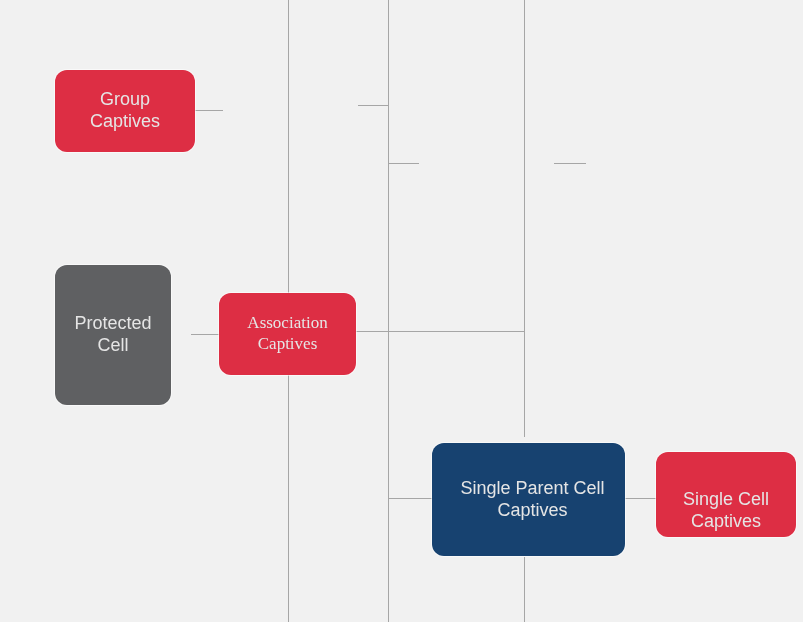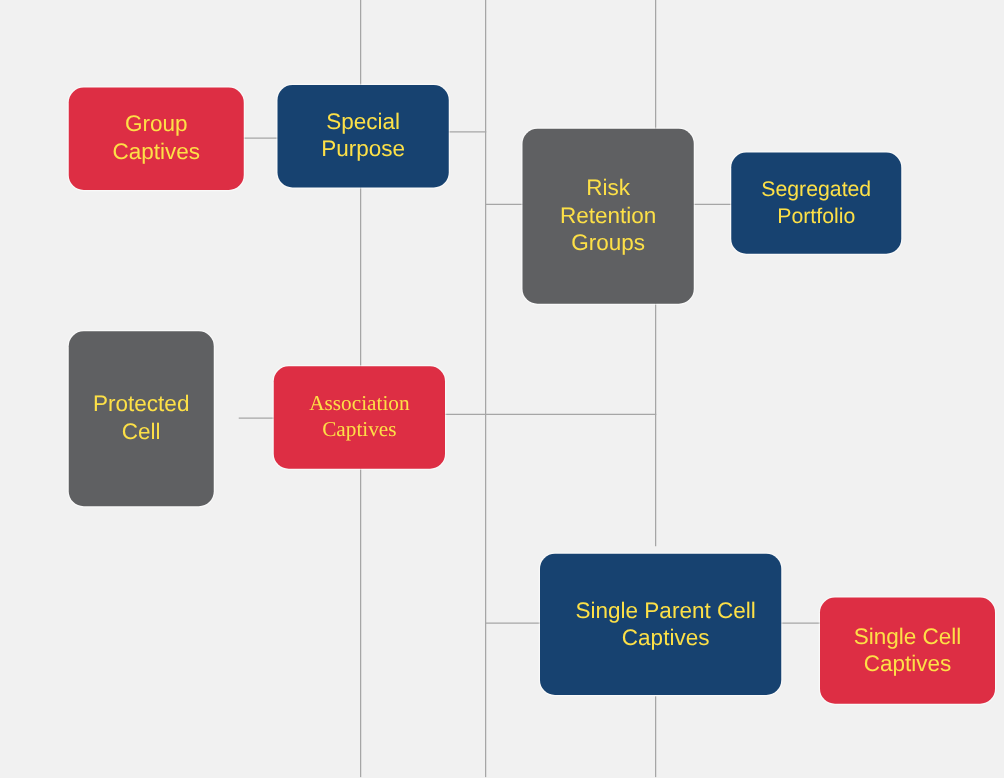--- a/index.html
+++ b/index.html
@@ -21,21 +21,21 @@
   }
   .conn.v { width: 1px; }
   .conn.h { height: 1px; }
 
   .node {
     position: absolute;
     display: flex;
     align-items: center;
     justify-content: center;
     text-align: center;
-    color: #fde047;
+    color: #e5e5e5;
     border-radius: 12px;
     box-sizing: border-box;
     line-height: 1.22;
     padding: 4px 8px;
     box-shadow: 0 0 0 1px rgba(255,255,255,0.55);
   }
   .node .lbl { display: block; white-space: pre-line; }
 
   .red  { background: #dd2e44; }
   .blue { background: #174270; }
@@ -61,49 +61,36 @@
   <div class="conn h" style="left:191px; top:334px; width:29px;"></div>
   <div class="conn h" style="left:355px; top:331px; width:170px;"></div>
   <div class="conn h" style="left:388px; top:498px; width:45px;"></div>
   <div class="conn h" style="left:624px; top:498px; width:33px;"></div>
 
   <div class="node red f18" style="left:55px; top:70px; width:140px; height:82px;">
     <span class="lbl">Group
 Captives</span>
   </div>
 
-  <div class="node blue f18" style="left:222px; top:68px; width:137px; height:82px;">
-    <span class="lbl">Special
-Purpose</span>
-  </div>
 
-  <div class="node gray f18" style="left:418px; top:103px; width:137px; height:140px;">
-    <span class="lbl">Risk
-Retention
-Groups</span>
-  </div>
 
-  <div class="node blue f17" style="left:585px; top:122px; width:136px; height:81px;">
-    <span class="lbl">Segregated
-Portfolio</span>
-  </div>
 
   <div class="node gray f18" style="left:55px; top:265px; width:116px; height:140px;">
     <span class="lbl">Protected
 Cell</span>
   </div>
 
   <div class="node red f17" style="left:219px; top:293px; width:137px; height:82px;font-family:Liberation Serif, serif;">
     <span class="lbl">Association
 Captives</span>
   </div>
 
   <div class="node blue f18" style="left:432px; top:443px; width:193px; height:113px;padding-left:16px;">
     <span class="lbl">Single Parent Cell
 Captives</span>
   </div>
 
-  <div class="node red f18" style="left:656px; top:478px; width:140px; height:85px;">
+  <div class="node red f18" style="left:656px; top:452px; width:140px; height:85px;align-items:flex-end;">
     <span class="lbl">Single Cell
 Captives</span>
   </div>
 
 </div>
 
 </body></html>

